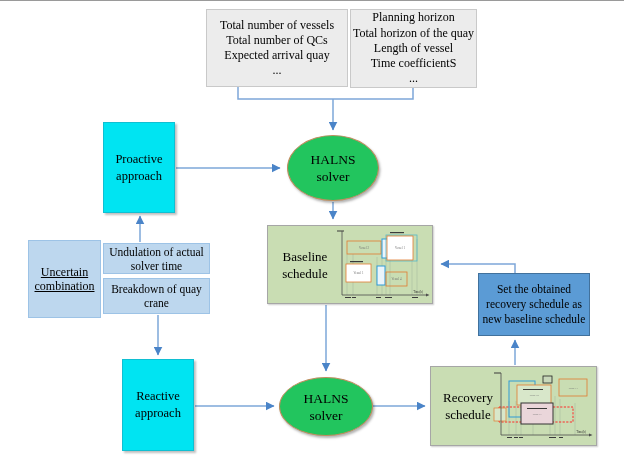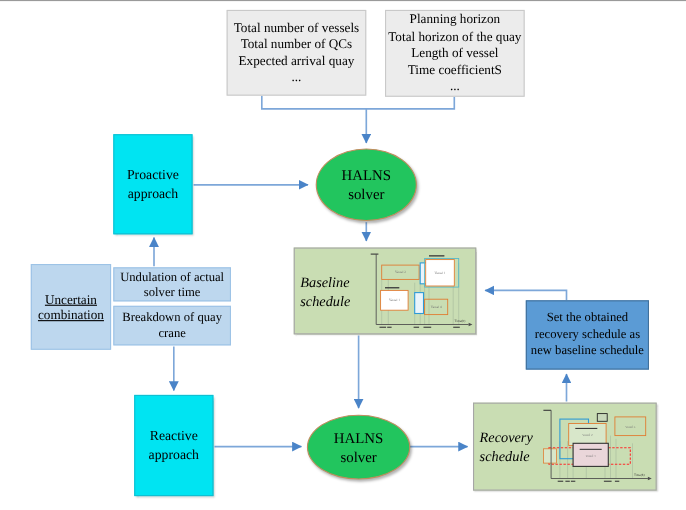--- a/index.html
+++ b/index.html
@@ -7,21 +7,21 @@
     position:relative;width:624px;height:464px;background:#ffffff;
     font-family:"Liberation Serif", serif;color:#000;
     border-top:1px solid #9a9a9a;overflow:hidden;
   }
   .node{position:absolute;box-sizing:border-box;display:flex;align-items:center;justify-content:center;text-align:center;}
   .gray-box{background:#ececec;border:1px solid #c9c9c9;flex-direction:column;font-size:12px;line-height:15.2px;}
   .cyan-box{background:#00e4f2;border:1px solid #10bfd2;box-shadow:1.5px 1.5px 2px rgba(0,0,0,.25);font-size:12.5px;line-height:17px;}
   .lblue-box{background:#bdd7ee;border:1px solid #9dc3e6;font-size:11.5px;line-height:14px;}
   .blue-box{background:#5b9bd5;border:1px solid #41719c;font-size:11.5px;line-height:15px;}
   .green-box{background:#c9ddb3;border:1px solid #a6a6a6;box-shadow:1px 1px 1.5px rgba(0,0,0,.2);justify-content:flex-start;}
-  .green-label{width:64px;padding-left:5px;font-size:13px;line-height:17px;text-align:left;font-style:italic;}
+  .green-label{width:64px;padding-left:5px;font-size:13px;line-height:17px;text-align:center;}
   .ellipse{background:#22c55e;border:1px solid #c08d5e;border-radius:50%;flex-direction:column;
     font-size:13.5px;line-height:17px;box-shadow:1.5px 2px 2.5px rgba(0,0,0,.3);white-space:pre-line;}
   .overlay{position:absolute;left:0;top:0;pointer-events:none;}
   .minichart{position:absolute;}
   .mc-label{font-size:3px;fill:#707070;}
   .mc-axis{stroke:#4d4d4d;stroke-width:0.8;fill:none;}
   .mc-grid{stroke:#9fb39a;stroke-width:0.45;fill:none;}
   .smudge{fill:#3a3a3a;}
 </style>
 </head>
@@ -43,21 +43,21 @@
       <path d="M140,241 L140,215" marker-end="url(#ah)"></path>
       <path d="M158,314 L158,354" marker-end="url(#ah)"></path>
       <path d="M326,304 L326,370" marker-end="url(#ah)"></path>
       <path d="M195,405 L274,405" marker-end="url(#ah)"></path>
       <path d="M372,405 L425,405" marker-end="url(#ah)"></path>
       <path d="M515,364 L515,339" marker-end="url(#ah)"></path>
       <path d="M515,272 L515,263 L441,263" marker-end="url(#ah)"></path>
     </g>
   </svg>
 
-  <div class="node gray-box" style="left:206px;top:8px;width:127px;height:78px;">
+  <div class="node gray-box" style="left:206px;top:8px;width:142px;height:78px;">
     <div>Total number of vessels</div>
     <div>Total number of QCs</div>
     <div>Expected arrival quay</div>
     <div>...</div>
   </div>
   <div class="node gray-box" style="left:350px;top:8px;width:127px;height:79px;">
     <div>Planning horizon</div>
     <div>Total horizon of the quay</div>
     <div>Length of vessel</div>
     <div>Time coefficientS</div>

